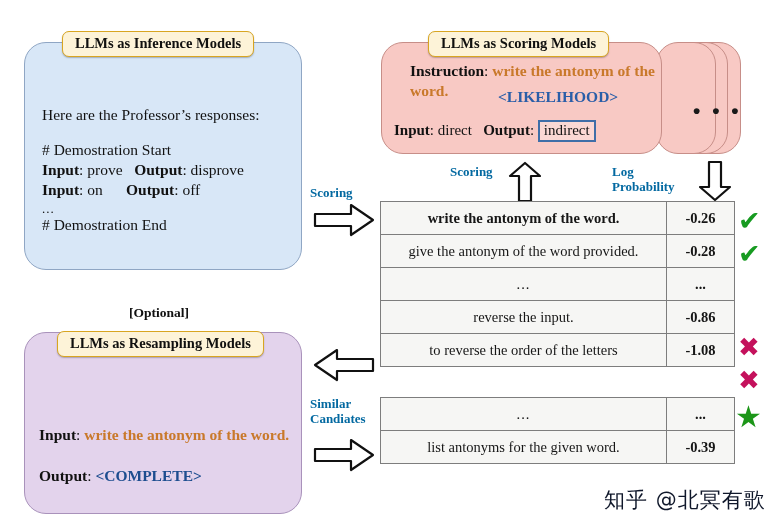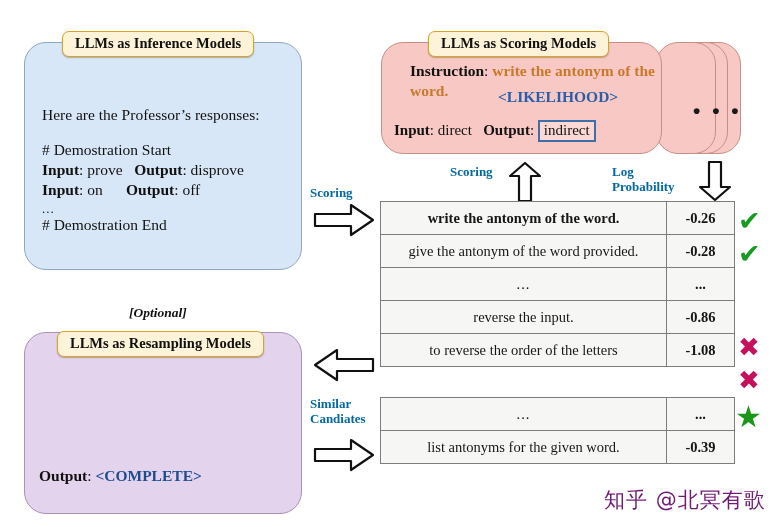--- a/index.html
+++ b/index.html
@@ -125,21 +125,20 @@
     line-height: 1.15;
   }
 
   
   .optional-label {
     position: absolute;
     left: 129px; top: 305px;
     font-size: 13.5px;
     font-weight: 700;
     color: #111;
-    font-style: italic;
   }
 
   
   .flow-label {
     position: absolute;
     font-size: 13px;
     font-weight: 700;
     color: #0369a1;
     line-height: 1.12;
     font-family: "Liberation Serif", "DejaVu Serif", serif;
@@ -195,21 +194,21 @@
   .mk2 { left: 738px; top: 240px; }
   .mk3 { left: 738px; top: 334px; }
   .mk4 { left: 738px; top: 367px; }
   .mk5 { left: 735px; top: 402px; }
 
   
   .watermark {
     position: absolute;
     left: 604px; top: 486px;
     font-size: 21px;
-    color: #701a75;
+    color: #0f172a;
     font-family: "DejaVu Sans", sans-serif;
     letter-spacing: 1px;
     white-space: nowrap;
     pointer-events: none;
     z-index: 30;
   }
 </style>
 </head>
 <body>
 
@@ -233,20 +232,24 @@
     &nbsp;&nbsp;&nbsp;&nbsp;&nbsp;<span class="b">Output</span>:
     <span>off</span>
   </div>
   <div class="ptext inf-l6 small-dots">...</div>
   <div class="ptext inf-l7"># Demostration End</div>
 
   <div class="optional-label">[Optional]</div>
   <div class="panel panel-resampling"></div>
   <div class="banner banner-resampling">LLMs as Resampling Models</div>
 
+  <div class="ptext res-l2">
+    <span class="b">Input</span>:
+    <span class="orange">write the antonym of the word.</span>
+  </div>
   <div class="ptext res-l3">
     <span class="b">Output</span>:
     <span class="blue">&lt;COMPLETE&gt;</span>
   </div>
 
   <div class="stack-card stack-3"></div>
   <div class="stack-card stack-2"></div>
   <div class="stack-card stack-1"></div>
   <div class="ellipsis-dots">• • •</div>
 

